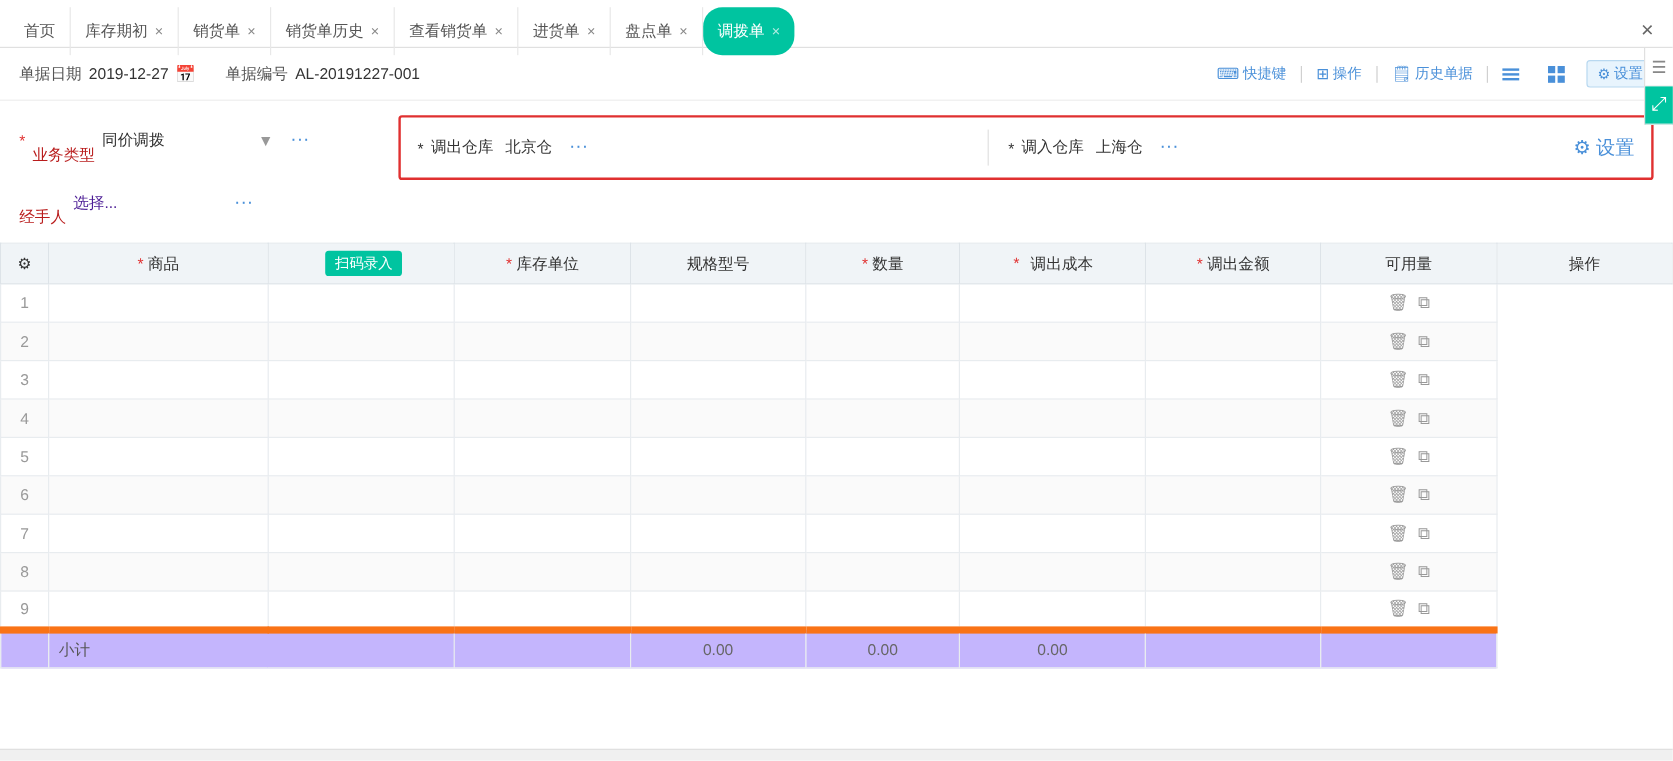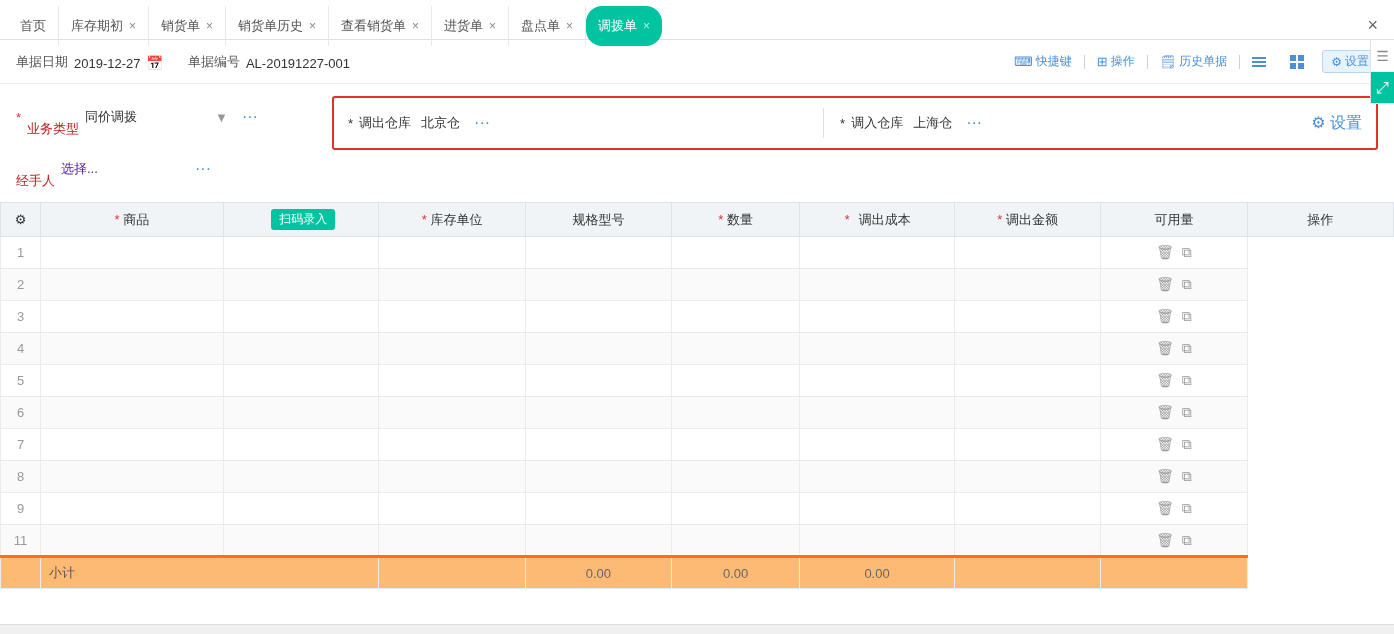--- a/index.html
+++ b/index.html
@@ -28,21 +28,21 @@
     }
 
     
     .main { background: #fff; height: calc(634px - 40px); display: flex; flex-direction: column; }
     
     
     .header-bar {
       display: flex; align-items: center; padding: 8px 16px; border-bottom: 1px solid #eee;
       height: 44px; flex-shrink: 0;
     }
-    .header-bar .field-group { display: flex; align-items: flex-end; gap: 6px; margin-right: 24px; }
+    .header-bar .field-group { display: flex; align-items: center; gap: 6px; margin-right: 24px; }
     .header-bar label { color: #555; font-size: 13px; }
     .header-bar .value { color: #333; font-size: 13px; }
     .header-bar .calendar-icon { color: #00c4a0; cursor: pointer; font-size: 14px; }
     .header-right { margin-left: auto; display: flex; align-items: center; gap: 12px; color: #4a90d9; font-size: 12px; }
     .header-right .settings-btn {
       display: flex; align-items: center; gap: 3px; cursor: pointer;
       background: #e8f4fd; border: 1px solid #b8d8f0; border-radius: 3px;
       padding: 2px 8px; color: #4a90d9;
     }
 
@@ -70,21 +70,21 @@
     thead tr { background: #f0f4f7; }
     thead th {
       border: 1px solid #dde3e8; padding: 6px 8px; font-weight: normal; color: #333;
       text-align: center; white-space: nowrap; position: sticky; top: 0; z-index: 1; background: #f0f4f7;
     }
     thead th .req { color: #e03030; }
     tbody tr { background: #fff; }
     tbody tr:nth-child(even) { background: #fafafa; }
     tbody td { border: 1px solid #e8ecef; padding: 5px 8px; text-align: center; color: #333; height: 32px; }
     tbody td.row-num { color: #999; width: 40px; }
-    .subtotal-row td { background: #fdba74; border-top: 3px solid #f97316; color: #666; }
+    .subtotal-row td { background: #c4b5fd; border-top: 6px solid #f97316; color: #666; }
     
     .scan-btn {
       background: #00c4a0; color: #fff; border: none; border-radius: 3px;
       padding: 2px 8px; font-size: 12px; cursor: pointer; margin-left: 4px;
     }
     
     .op-icon { color: #999; cursor: pointer; font-size: 14px; margin: 0 2px; }
     
     
     .right-sidebar {
@@ -402,34 +402,20 @@
         <td></td>
         <td></td>
         <td></td>
         <td></td>
         <td></td>
         <td>
           <span class="op-icon">🗑</span>
           <span class="op-icon">⧉</span>
         </td>
       </tr>
-            <tr>
-        <td class="row-num">11</td>
-        <td></td>
-        <td></td>
-        <td></td>
-        <td></td>
-        <td></td>
-        <td></td>
-        <td></td>
-        <td>
-          <span class="op-icon">🗑</span>
-          <span class="op-icon">⧉</span>
-        </td>
-      </tr>
             <tr class="subtotal-row">
     <td colspan="1"></td>
     <td colspan="2" style="text-align:left;color:#555;">小计</td>
     <td></td>
     <td>0.00</td>
     <td>0.00</td>
     <td>0.00</td>
     <td></td>
     <td></td>
   </tr>

